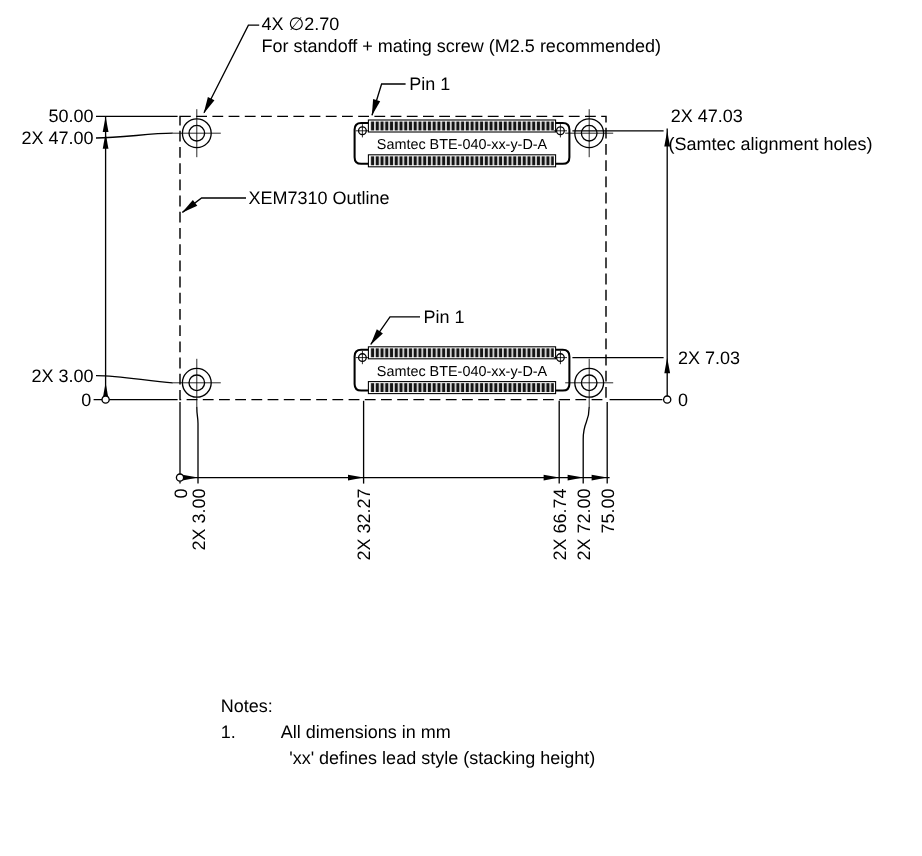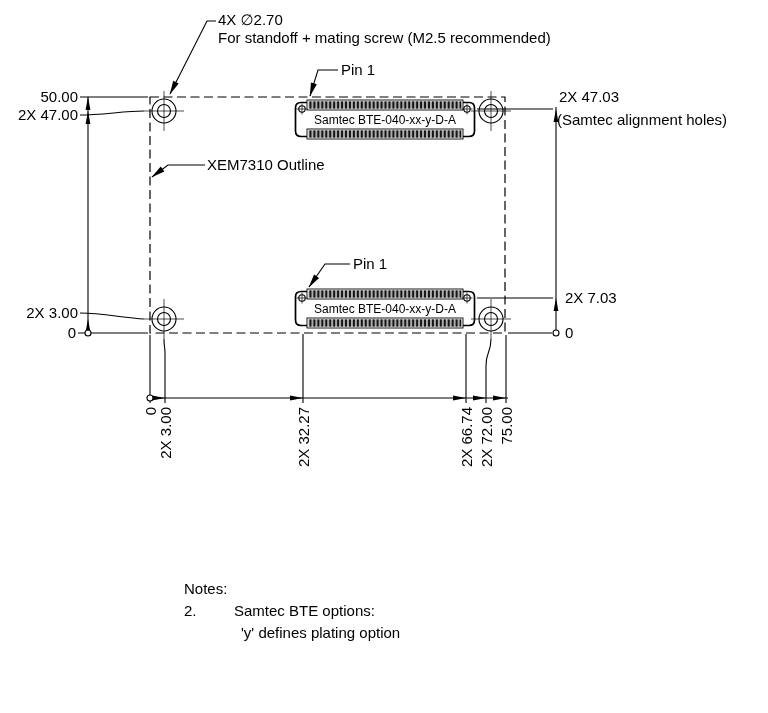--- a/index.html
+++ b/index.html
@@ -157,17 +157,17 @@
     <text x="218" y="43">For standoff + mating screw (M2.5 recommended)</text>
     <text x="341" y="75">Pin 1</text>
     <text x="353" y="269">Pin 1</text>
     <text x="207" y="170">XEM7310 Outline</text>
   </g>
 </svg>
 
 <div class="notes">
   <div class="n-row">Notes:</div>
   <div class="n-row">
-    <span class="n-num">2.</span><span>Samtec BTE options:</span>
+    <span class="n-num">1.</span><span>All dimensions in mm</span>
   </div>
-  <div class="n-row n-sub">'y' defines plating option</div>
+  <div class="n-row n-sub">'xx' defines lead style (stacking height)</div>
 </div>
 </div>
 
 </body></html>

